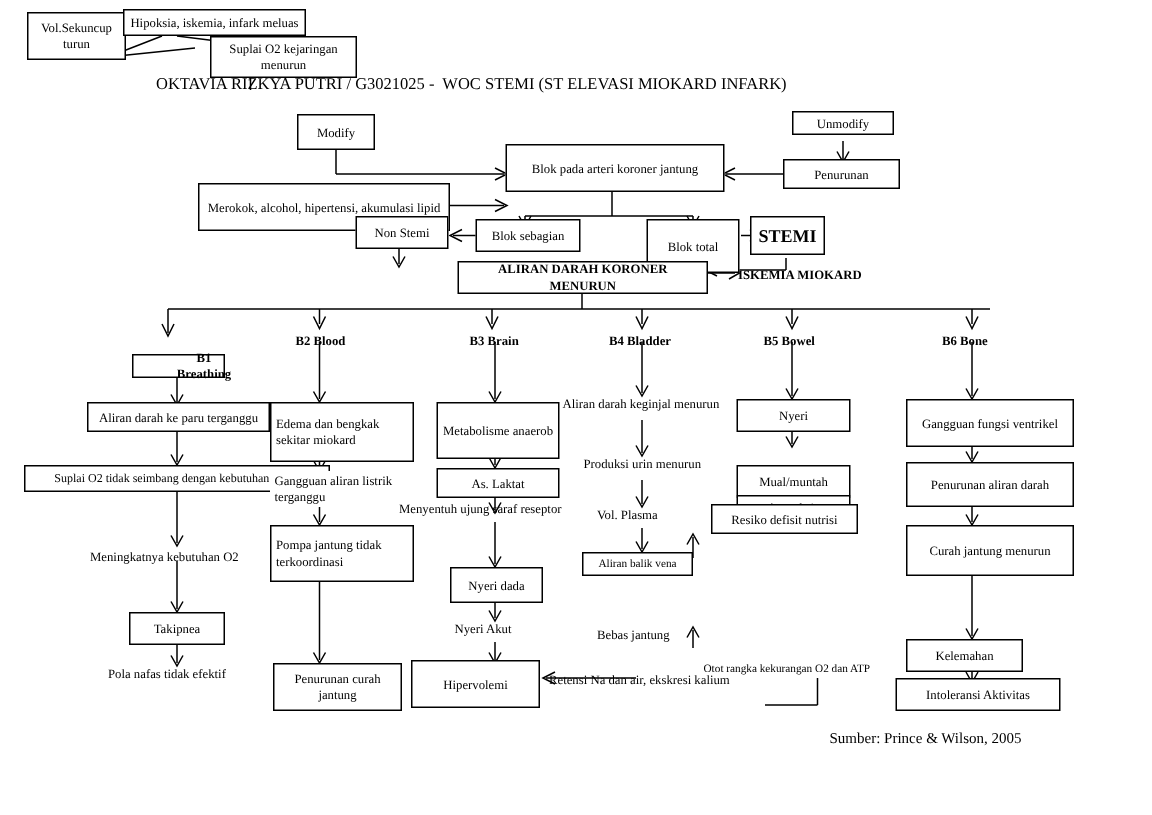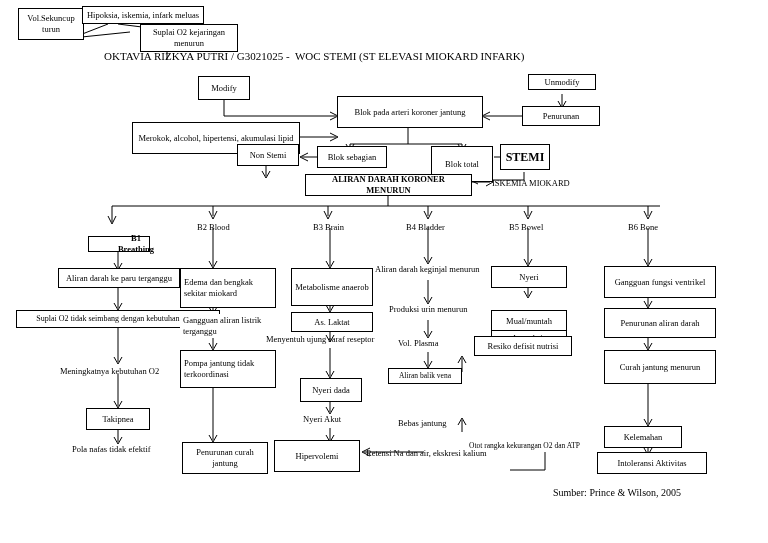--- a/index.html
+++ b/index.html
@@ -36,21 +36,21 @@
     text-align: left;
   }
   .label {
     position: absolute;
     font-family: "Liberation Serif", serif;
     font-size: 8.5px;
     color: #000000;
     white-space: pre;
   }
   .label.bold {
-    font-weight: normal;
+    font-weight: bold;
   }
   .title {
     position: absolute;
     font-family: "Liberation Serif", serif;
     font-size: 11px;
     color: #000000;
     white-space: pre;
   }
   .stemi {
     font-size: 12px;

